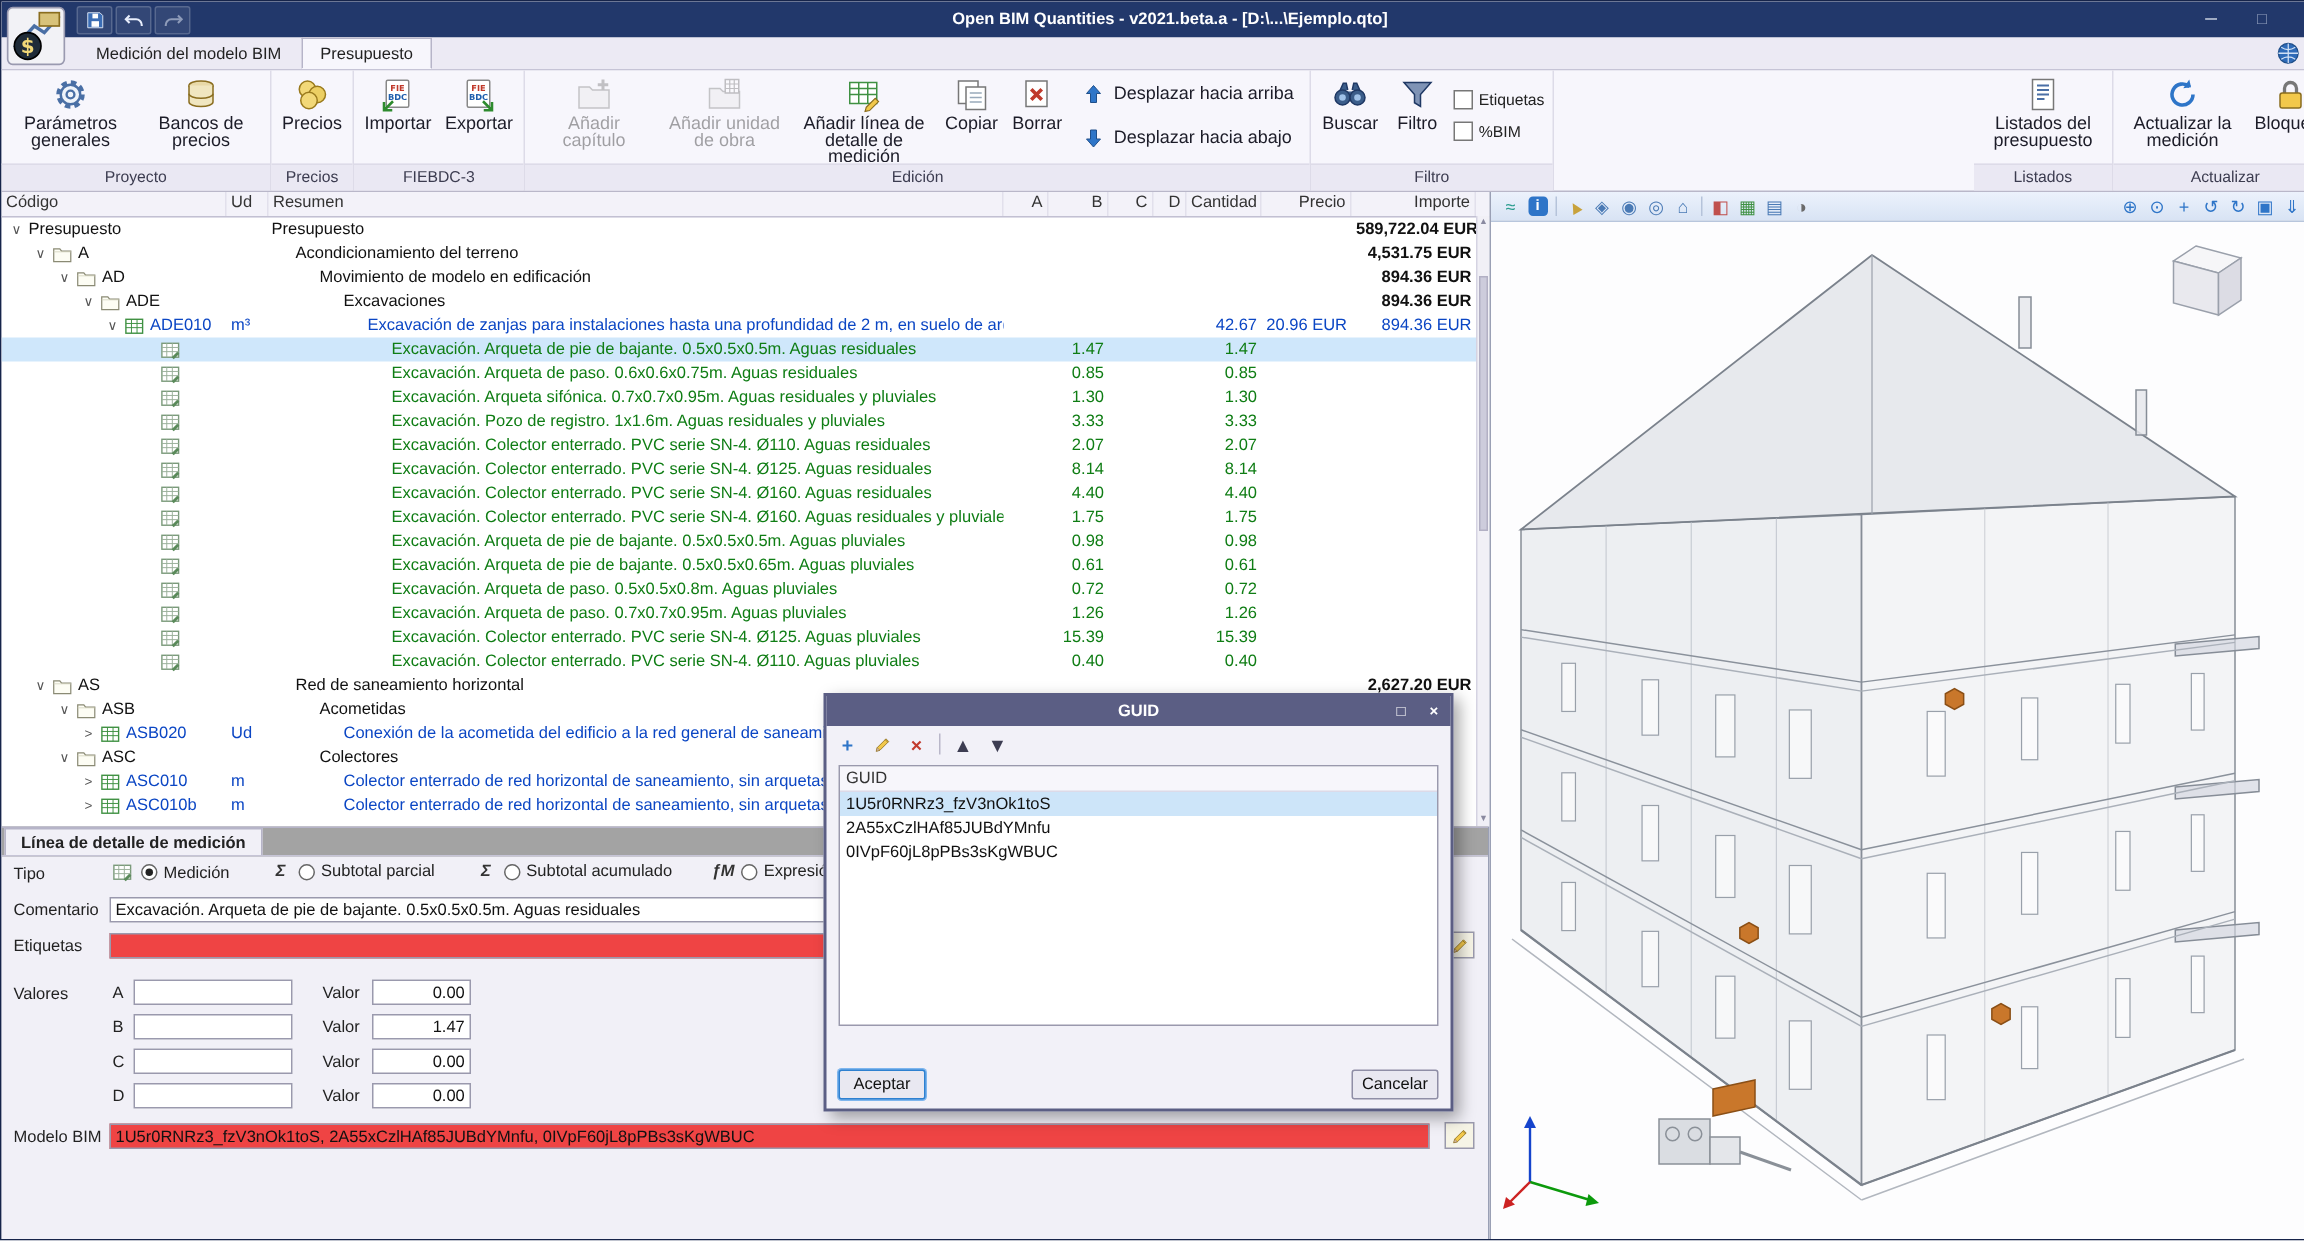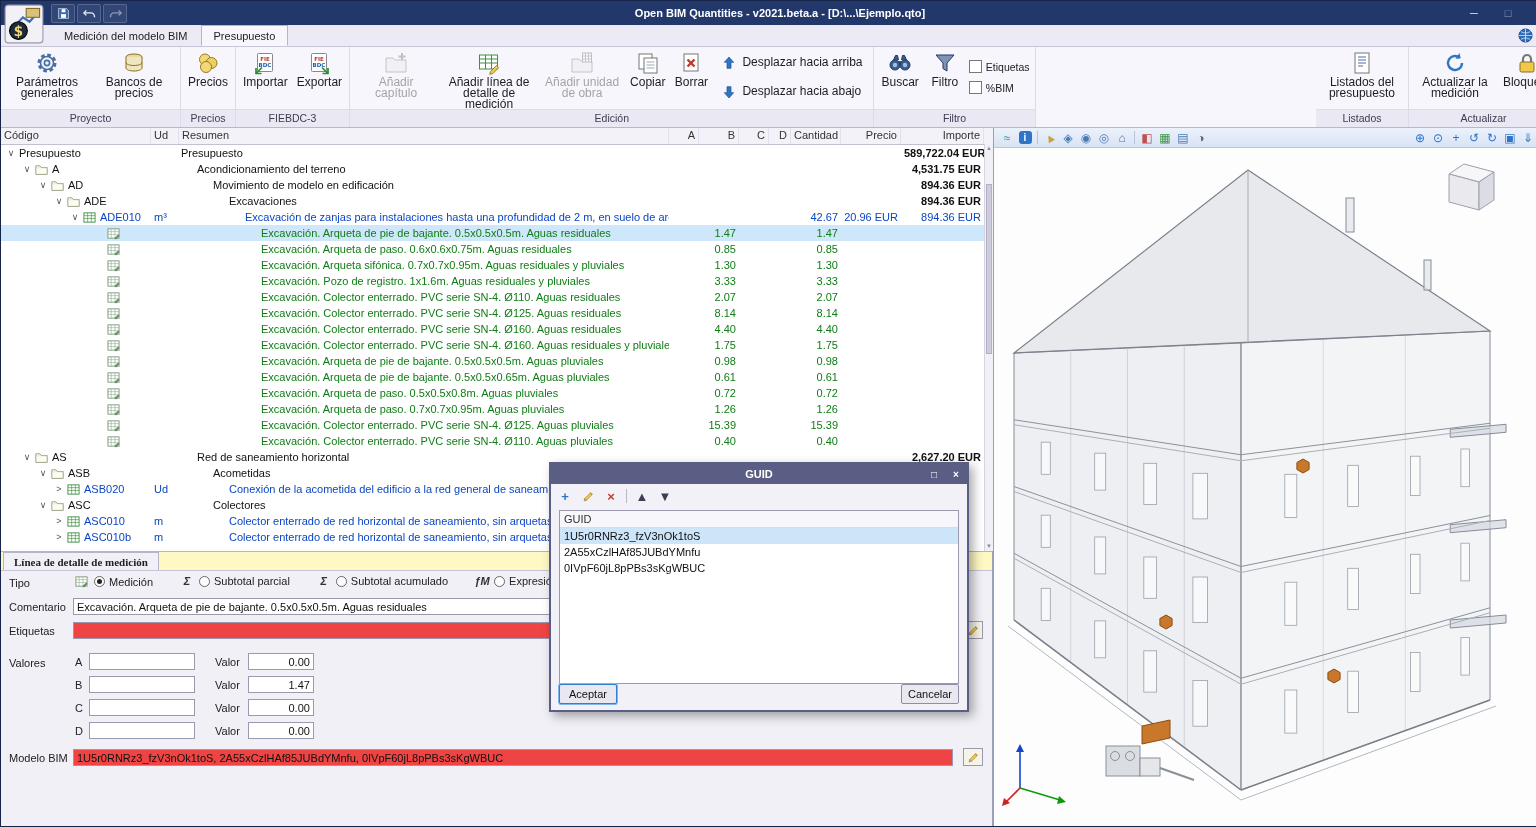--- a/index.html
+++ b/index.html
@@ -64,21 +64,21 @@
   .exp{width:12px;color:#555;font-size:9px;text-align:center;flex:none;}
   .tic{width:13px;height:13px;margin:0 2px;flex:none;}
   .ctext{padding-left:2px;}
   .vscroll{position:absolute;right:0;top:16px;bottom:0;width:9px;background:#f1f0f6;border-left:1px solid #d5d3e2;box-sizing:border-box;}
   .varrow{position:absolute;left:0;right:0;height:9px;font-size:6px;color:#8a8aa0;text-align:center;line-height:9px;}
   .varrow.bottom{bottom:0;top:auto;}
   .vthumb{position:absolute;left:1px;right:1px;top:40px;height:170px;background:#cdccdc;border:1px solid #b2b0c4;box-sizing:border-box;}
 
   
   .detailpanel{position:absolute;left:0;top:550px;width:992px;height:277px;background:#f1f0f7;border-right:1px solid #9aa0b5;box-sizing:border-box;}
-  .dp-strip{height:20px;background:#fef9c3;border-top:1px solid #b6b4c8;border-bottom:1px solid #c6c4d6;display:flex;box-sizing:border-box;font-family:Liberation Serif, serif;}
+  .dp-strip{height:20px;background:#a3a3a3;border-top:1px solid #b6b4c8;border-bottom:1px solid #c6c4d6;display:flex;box-sizing:border-box;}
   .dp-tab{background:#f1f0f7;border:1px solid #b6b4c8;border-bottom:none;padding:0 10px;font-weight:bold;font-size:11px;display:flex;align-items:center;color:#222;margin-left:2px;}
   .dp-label{position:absolute;left:8px;font-size:11px;color:#222;}
   .dp-row{position:absolute;display:flex;align-items:flex-start;gap:26px;height:18px;}
   .tipo{display:flex;align-items:center;gap:4px;font-size:11px;color:#222;}
   .glyph{font-size:11px;font-style:italic;color:#333;width:16px;text-align:center;font-weight:bold;}
   .radio{width:11px;height:11px;border:1px solid #666;border-radius:50%;background:#fff;box-sizing:border-box;flex:none;}
   .radio.on::after{content:"";display:block;width:5px;height:5px;margin:2px;border-radius:50%;background:#222;}
   .tin{height:17px;border:1px solid #9a99ad;background:#fff;font-family:"Liberation Sans",sans-serif;font-size:11px;padding:0 3px;box-sizing:border-box;color:#111;}
   .tin.gray{background:#ef4444;}
   .valrow{position:absolute;left:74px;display:flex;align-items:center;}
@@ -92,21 +92,21 @@
   .viewport{position:absolute;left:992px;top:127px;right:0;bottom:0;background:#fdfdfe;border-left:1px solid #9aa0b5;box-sizing:border-box;}
   .vtoolbar{height:20px;background:linear-gradient(#ecf2fc,#d8e3f4);border-bottom:1px solid #b8c6dc;display:flex;justify-content:space-between;padding:0 4px;box-sizing:border-box;}
   #vt-left,#vt-right{display:flex;align-items:center;}
   .vtile{width:18px;height:19px;display:flex;align-items:center;justify-content:center;}
   .vtile .g{font-size:12px;line-height:12px;display:block;}
   .vtile .g.bgd{width:13px;height:13px;border-radius:3px;font-size:10px;font-weight:bold;display:flex;align-items:center;justify-content:center;}
   .vsep{width:1px;height:13px;background:#b5c3da;margin:0 3px;align-self:center;}
   #model-svg{position:absolute;left:0;top:20px;width:543px;height:680px;}
 
   
-  .guid-dialog{position:absolute;left:548px;top:461px;width:420px;height:250px;background:#f2f1f8;border:2px solid #5b5e84;box-shadow:4px 4px 10px rgba(0,0,0,.35);z-index:50;box-sizing:border-box;}
+  .guid-dialog{position:absolute;left:548px;top:461px;width:420px;height:279px;background:#f2f1f8;border:2px solid #5b5e84;box-shadow:4px 4px 10px rgba(0,0,0,.35);z-index:50;box-sizing:border-box;}
   .gd-title{height:20px;background:#5b5e84;color:#fff;display:flex;align-items:center;font-size:11px;font-weight:bold;}
   .gd-title .t{flex:1;text-align:center;padding-left:44px;}
   .gd-wb{width:22px;height:16px;display:flex;align-items:center;justify-content:center;color:#fff;font-size:10px;}
   .gd-tools{height:24px;display:flex;align-items:center;padding:0 6px;gap:7px;}
   .dtb{width:16px;height:16px;display:flex;align-items:center;justify-content:center;font-weight:bold;font-size:13px;}
   .dsep{width:1px;height:14px;background:#b9b7c9;}
   .glist{position:absolute;left:8px;right:8px;top:46px;height:172px;background:#fff;border:1px solid #9a99ad;font-size:11px;overflow:hidden;}
   .ghead{height:16px;line-height:16px;padding-left:4px;background:#f7f6fb;border-bottom:1px solid #dcdae8;color:#333;}
   .grow{height:16px;line-height:16px;padding-left:4px;color:#111;}
   .grow.sel{background:#cde5f9;}
@@ -340,31 +340,31 @@
         <div class="rlabel">FIEBDC-3</div>
       </div>
       <div class="rgroup">
         <div class="rbody">
           <div class="rbtn big disabled" data-icon="add-chapter">
             <svg class="ric">
               <use href="#sym-add-chapter"></use>
             </svg>
             <div class="lbl">Añadir capítulo</div>
           </div>
+          <div class="rbtn big disabled" data-icon="add-unit">
+            <svg class="ric">
+              <use href="#sym-add-unit"></use>
+            </svg>
+            <div class="lbl">Añadir unidad de obra</div>
+          </div>
           <div class="rbtn big" data-icon="add-detail">
             <svg class="ric">
               <use href="#sym-add-detail"></use>
             </svg>
             <div class="lbl">Añadir línea de detalle de medición</div>
-          </div>
-          <div class="rbtn big disabled" data-icon="add-unit">
-            <svg class="ric">
-              <use href="#sym-add-unit"></use>
-            </svg>
-            <div class="lbl">Añadir unidad de obra</div>
           </div>
           <div class="rbtn big" data-icon="copy">
             <svg class="ric">
               <use href="#sym-copy"></use>
             </svg>
             <div class="lbl">Copiar</div>
           </div>
           <div class="rbtn big" data-icon="delete">
             <svg class="ric">
               <use href="#sym-delete"></use>

